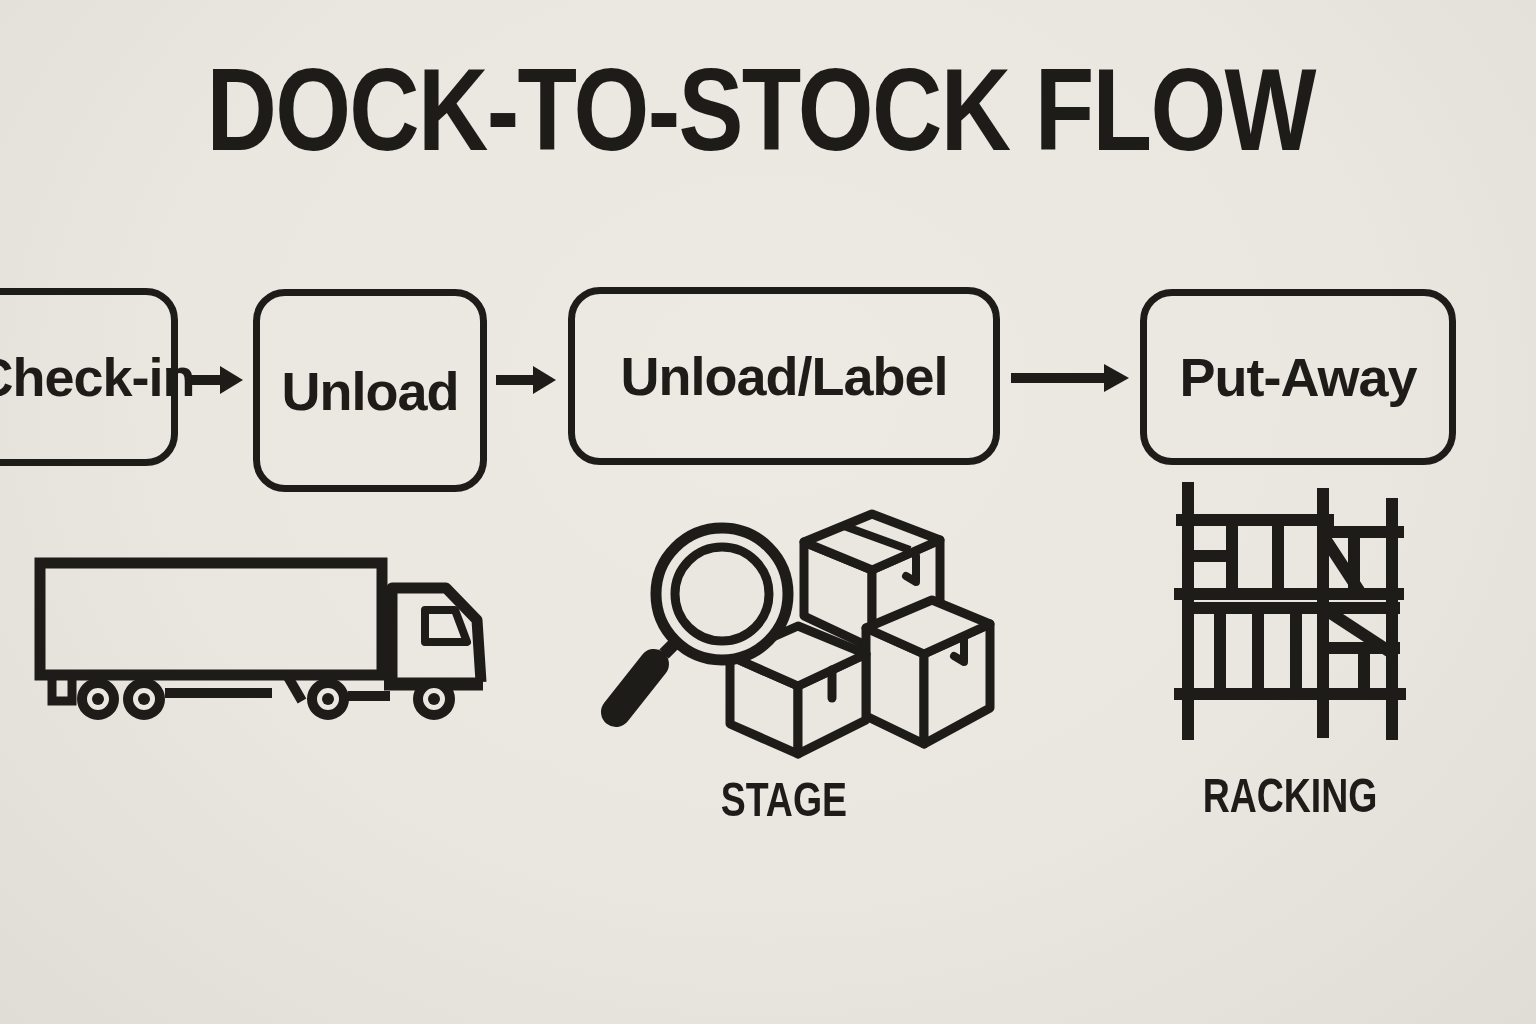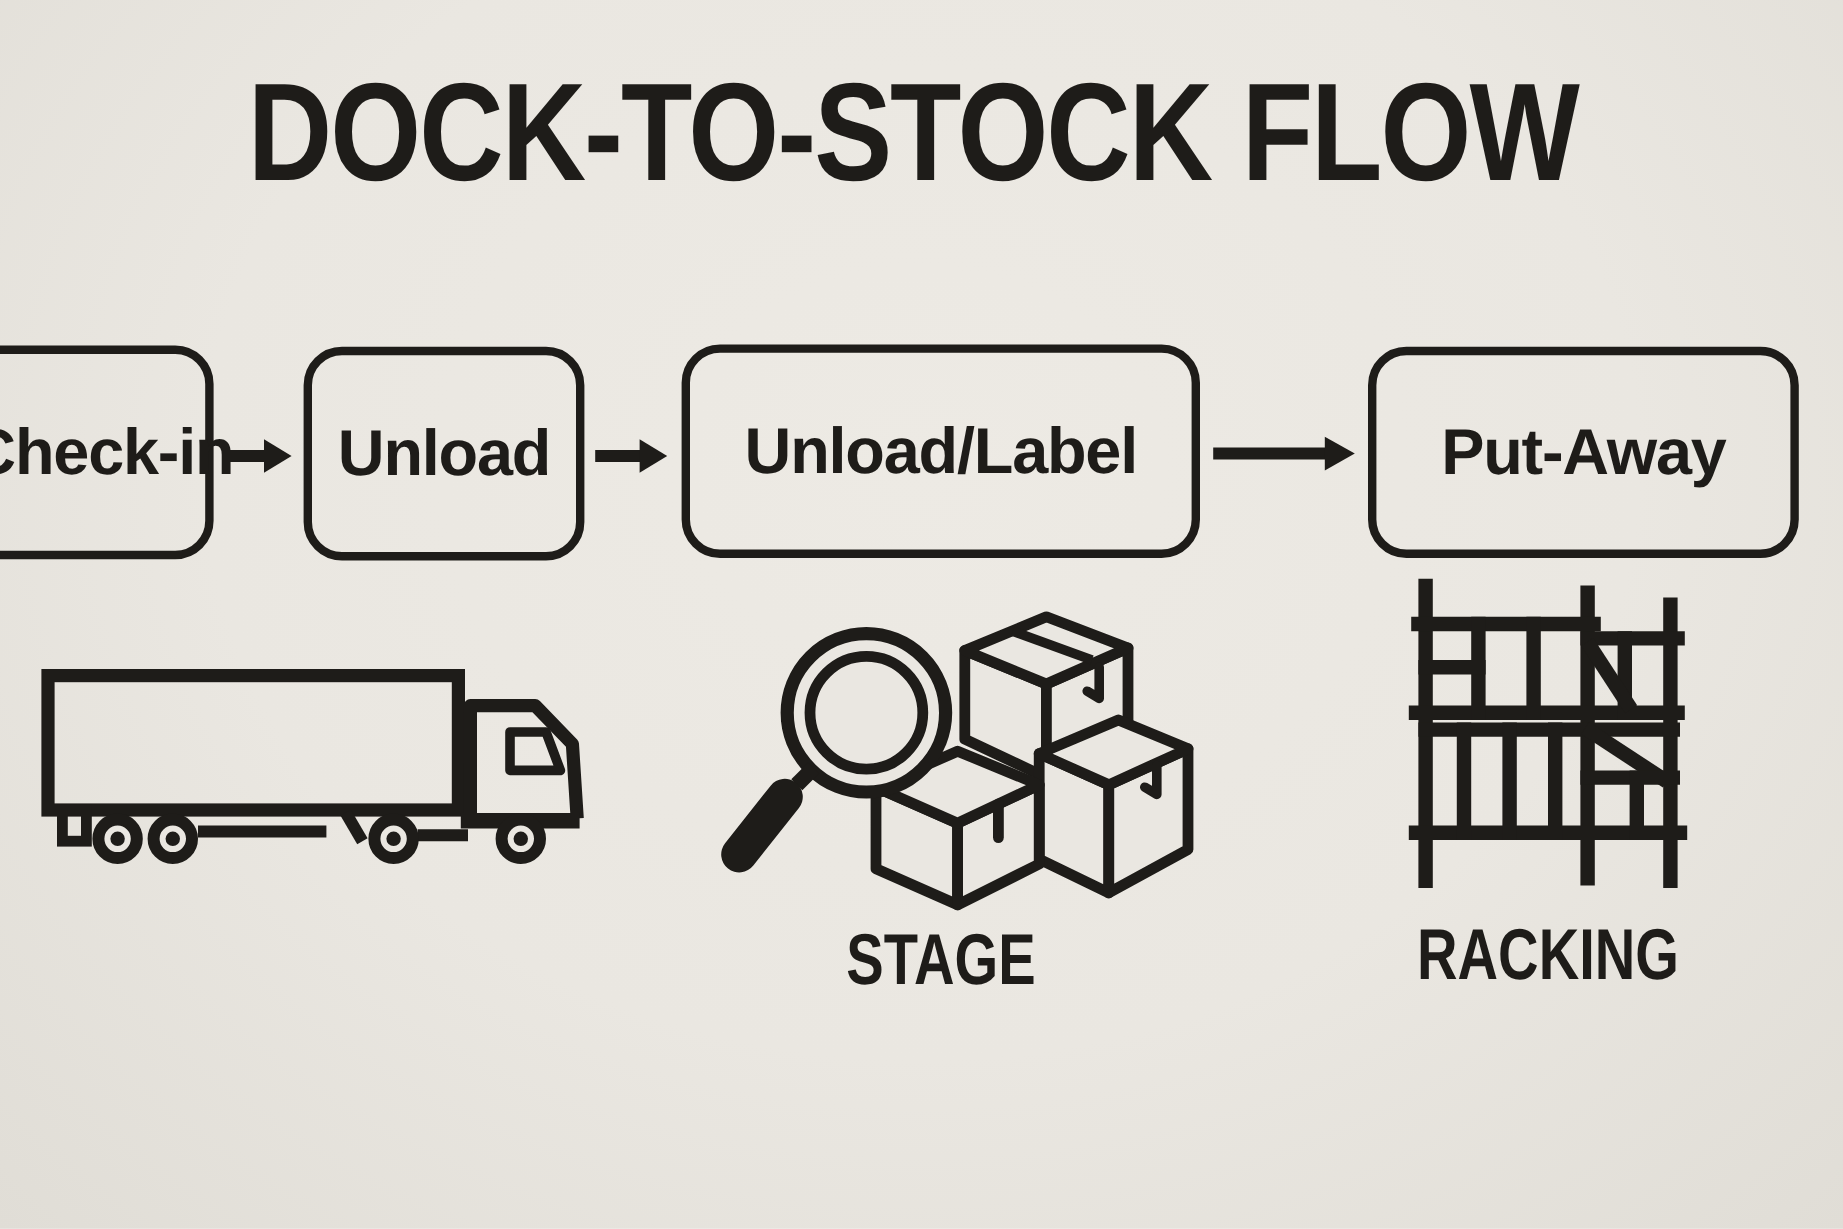--- a/index.html
+++ b/index.html
@@ -30,37 +30,37 @@
   .flow-box{
     border:7px solid var(--ink);
     border-radius:32px;
     display:flex;align-items:center;justify-content:center;
     font-size:54px;font-weight:bold;
     letter-spacing:-1px;
     white-space:nowrap;
     background:transparent;
   }
   .box-checkin{left:-55px;top:288px;width:233px;height:178px;}
-  .box-unload{left:253px;top:289px;width:234px;height:178px;}
+  .box-unload{left:253px;top:289px;width:234px;height:203px;}
   .box-inspect{left:568px;top:287px;width:432px;height:178px;}
-  .box-putaway{left:1140px;top:289px;width:359px;height:176px;}
+  .box-putaway{left:1140px;top:289px;width:316px;height:176px;}
 
   .arrow{overflow:visible;}
   .arrow line{stroke:var(--ink);stroke-width:10;}
   .arrow polygon{fill:var(--ink);}
 
   
   .icon-svg{display:block;}
   .stroke{stroke:var(--ink);fill:none;}
   .bgfill{fill:var(--bg);}
 
   
   .caption{
     font-weight:bold;
-    font-size:60px;line-height:80px;
+    font-size:48px;line-height:80px;
     text-align:center;
     white-space:nowrap;
   }
   .caption span{display:inline-block;transform:scaleX(0.78);transform-origin:50% 50%;}
   .caption-stage{left:584px;top:760px;width:400px;}
   .caption-racking{left:1090px;top:756px;width:400px;}
 </style>
 </head>
 <body>
 

